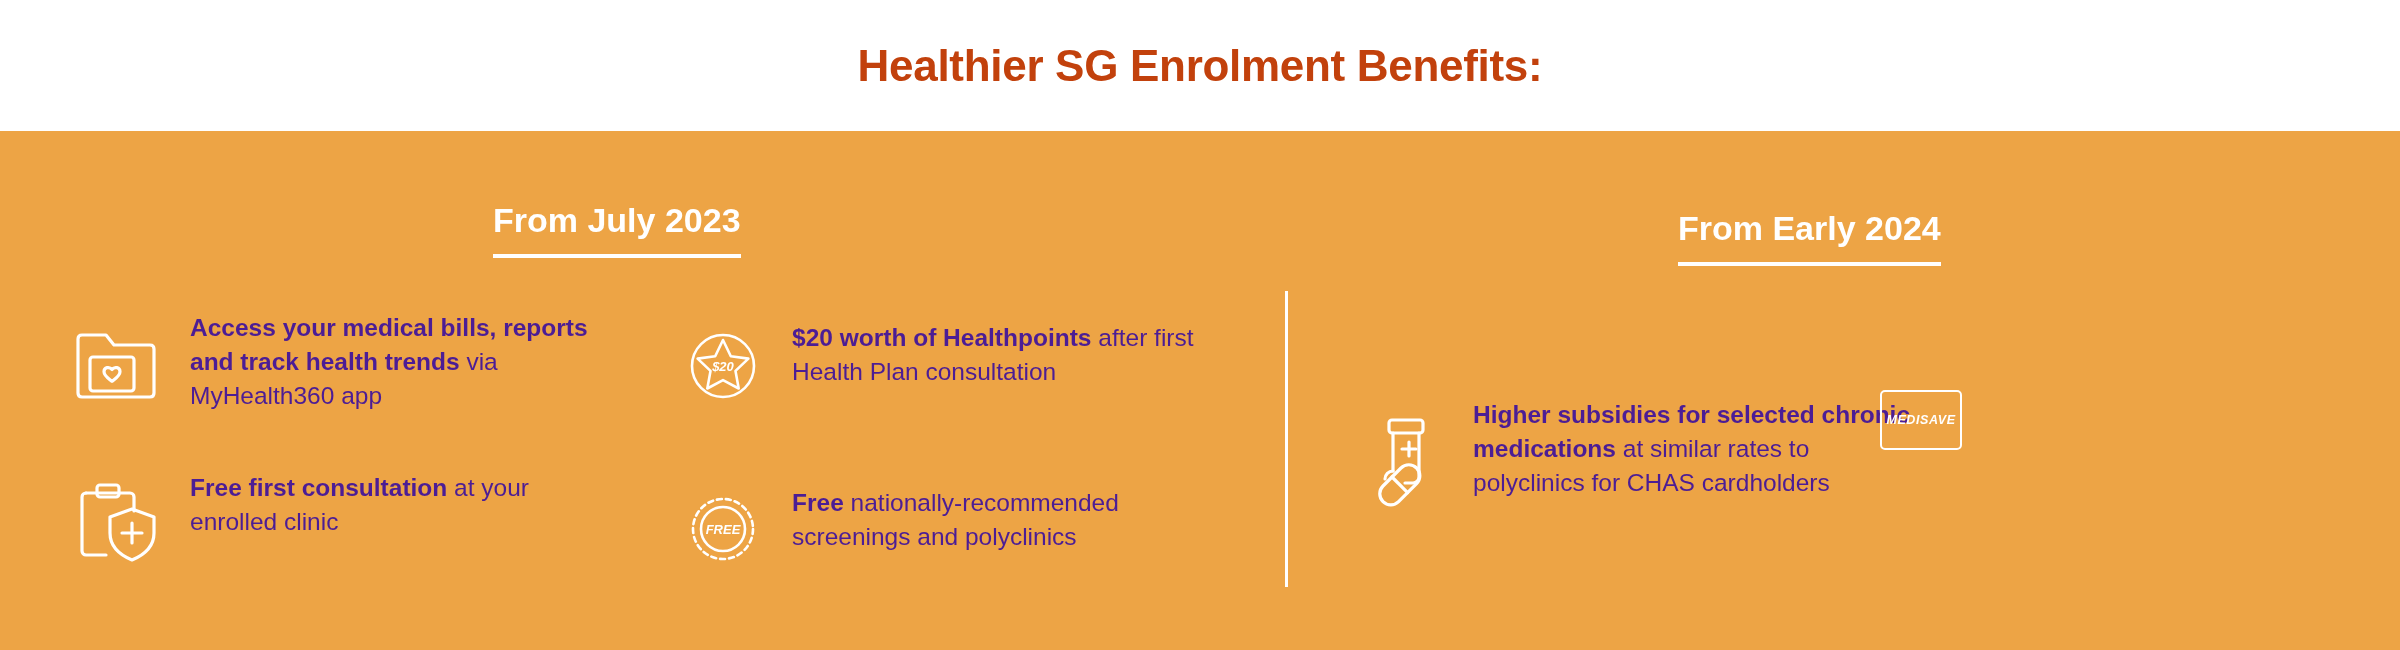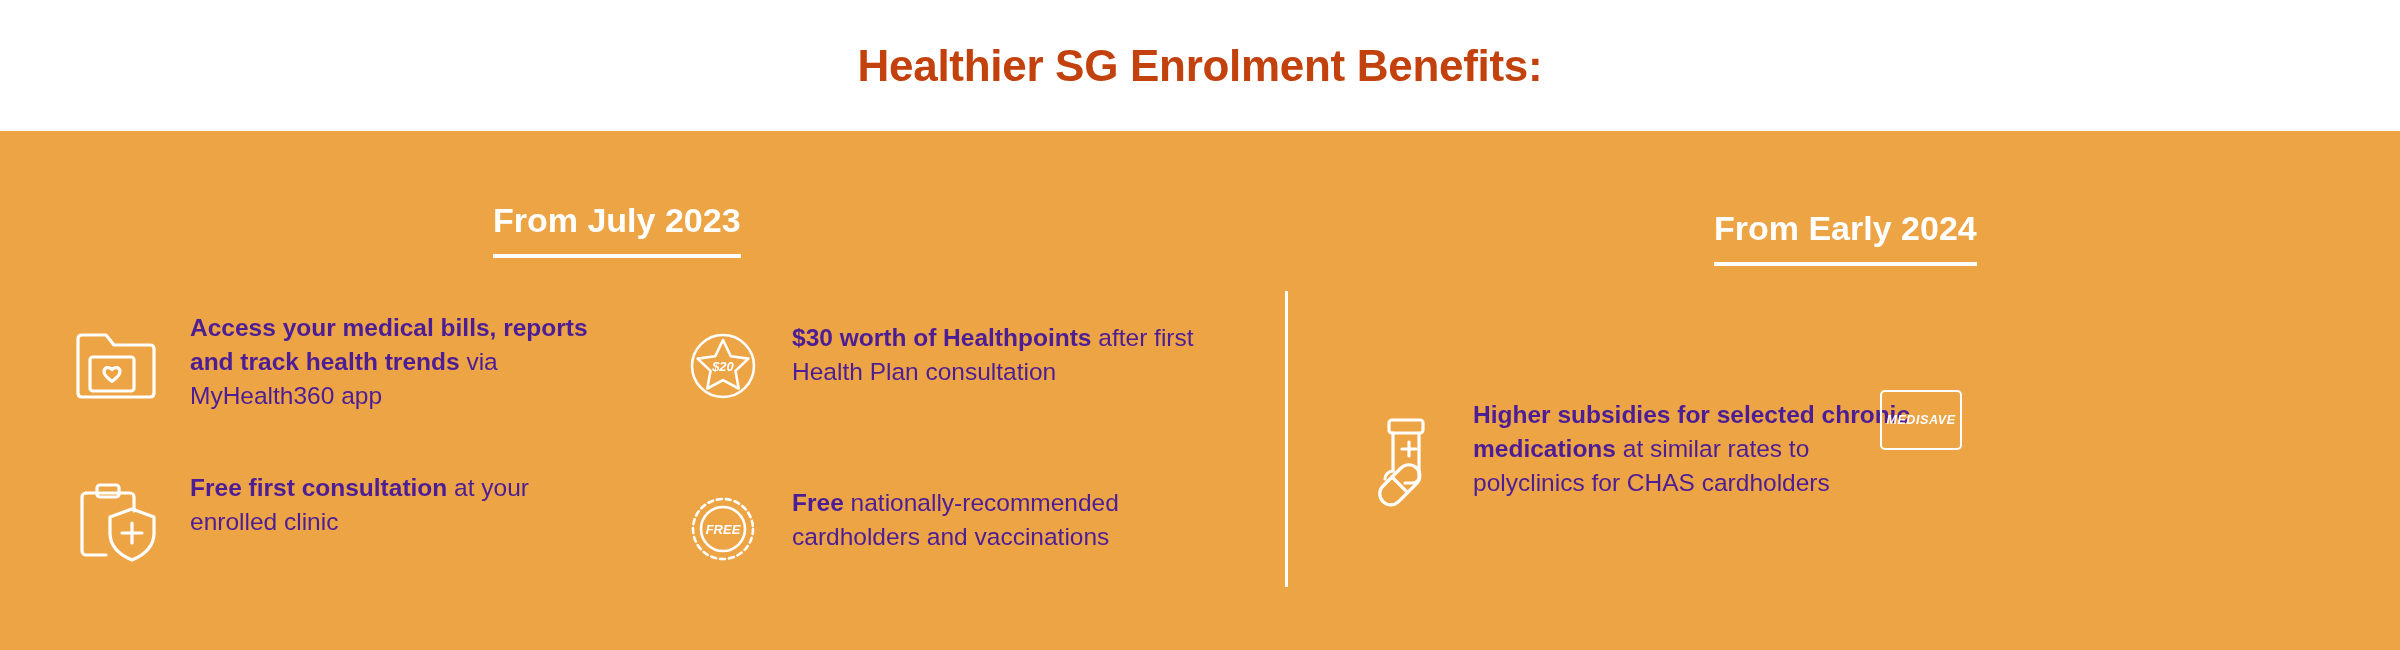--- a/index.html
+++ b/index.html
@@ -57,21 +57,20 @@
     border-bottom: 4px solid #ffffff;
     white-space: nowrap;
   }
   #heading-left {
     left: 493px;
     top: 70px;
   }
   #heading-right {
     left: 1678px;
     top: 78px;
-    margin-left: 36px;
   }
   
   .divider {
     position: absolute;
     left: 1285px;
     top: 160px;
     width: 3px;
     height: 296px;
     background: #ffffff;
   }
@@ -174,34 +173,34 @@
 
     <div class="benefit" id="item-points">
       <div class="icon-wrap">
         <svg width="86" height="86" viewBox="0 0 86 86" fill="none" stroke="#ffffff" stroke-width="2.6" stroke-linecap="round" stroke-linejoin="round">
           <circle cx="43" cy="43" r="31"></circle>
           <path d="M43 17 l7.8 16.2 17.6 2.4 -12.9 12.3 3.2 17.6 -15.7-8.4 -15.7 8.4 3.2-17.6 -12.9-12.3 17.6-2.4z"></path>
           <text x="43" y="48" font-family="'Liberation Sans', sans-serif" font-size="13" font-weight="bold" fill="#ffffff" stroke="none" text-anchor="middle">$20</text>
         </svg>
       </div>
       <div class="text">
-        <b>$30 worth of Healthpoints</b><span class="plain"> after first Health Plan consultation</span>
+        <b>$20 worth of Healthpoints</b><span class="plain"> after first Health Plan consultation</span>
       </div>
     </div>
 
     <div class="benefit" id="item-screen">
       <div class="icon-wrap">
         <svg width="86" height="86" viewBox="0 0 86 86" fill="none" stroke="#ffffff" stroke-width="2.6" stroke-linecap="round" stroke-linejoin="round">
           <circle cx="43" cy="43" r="30" stroke-dasharray="5 4"></circle>
           <circle cx="43" cy="43" r="22"></circle>
           <text x="43" y="48" font-family="'Liberation Sans', sans-serif" font-size="13" font-weight="bold" fill="#ffffff" stroke="none" text-anchor="middle">FREE</text>
         </svg>
       </div>
       <div class="text">
-        <b>Free</b><span class="plain"> nationally-recommended cardholders and vaccinations</span>
+        <b>Free</b><span class="plain"> nationally-recommended screenings and polyclinics</span>
       </div>
     </div>
 
     <div class="benefit" id="item-meds">
       <div class="icon-wrap">
         <svg width="96" height="96" viewBox="0 0 96 96" fill="none" stroke="#ffffff" stroke-width="3.2" stroke-linecap="round" stroke-linejoin="round">
           <rect x="34" y="8" width="34" height="13" rx="3"></rect>
           <path d="M38 21 v38 M64 21 v44 a6 6 0 0 1 -6 6 h-8"></path>
           <path d="M38 59 a8 8 0 0 0 -8 8 v0"></path>
           <path d="M46 56 l-18 18 a11 11 0 0 0 15.6 15.6 l18-18 A11 11 0 0 0 46 56z"></path>

